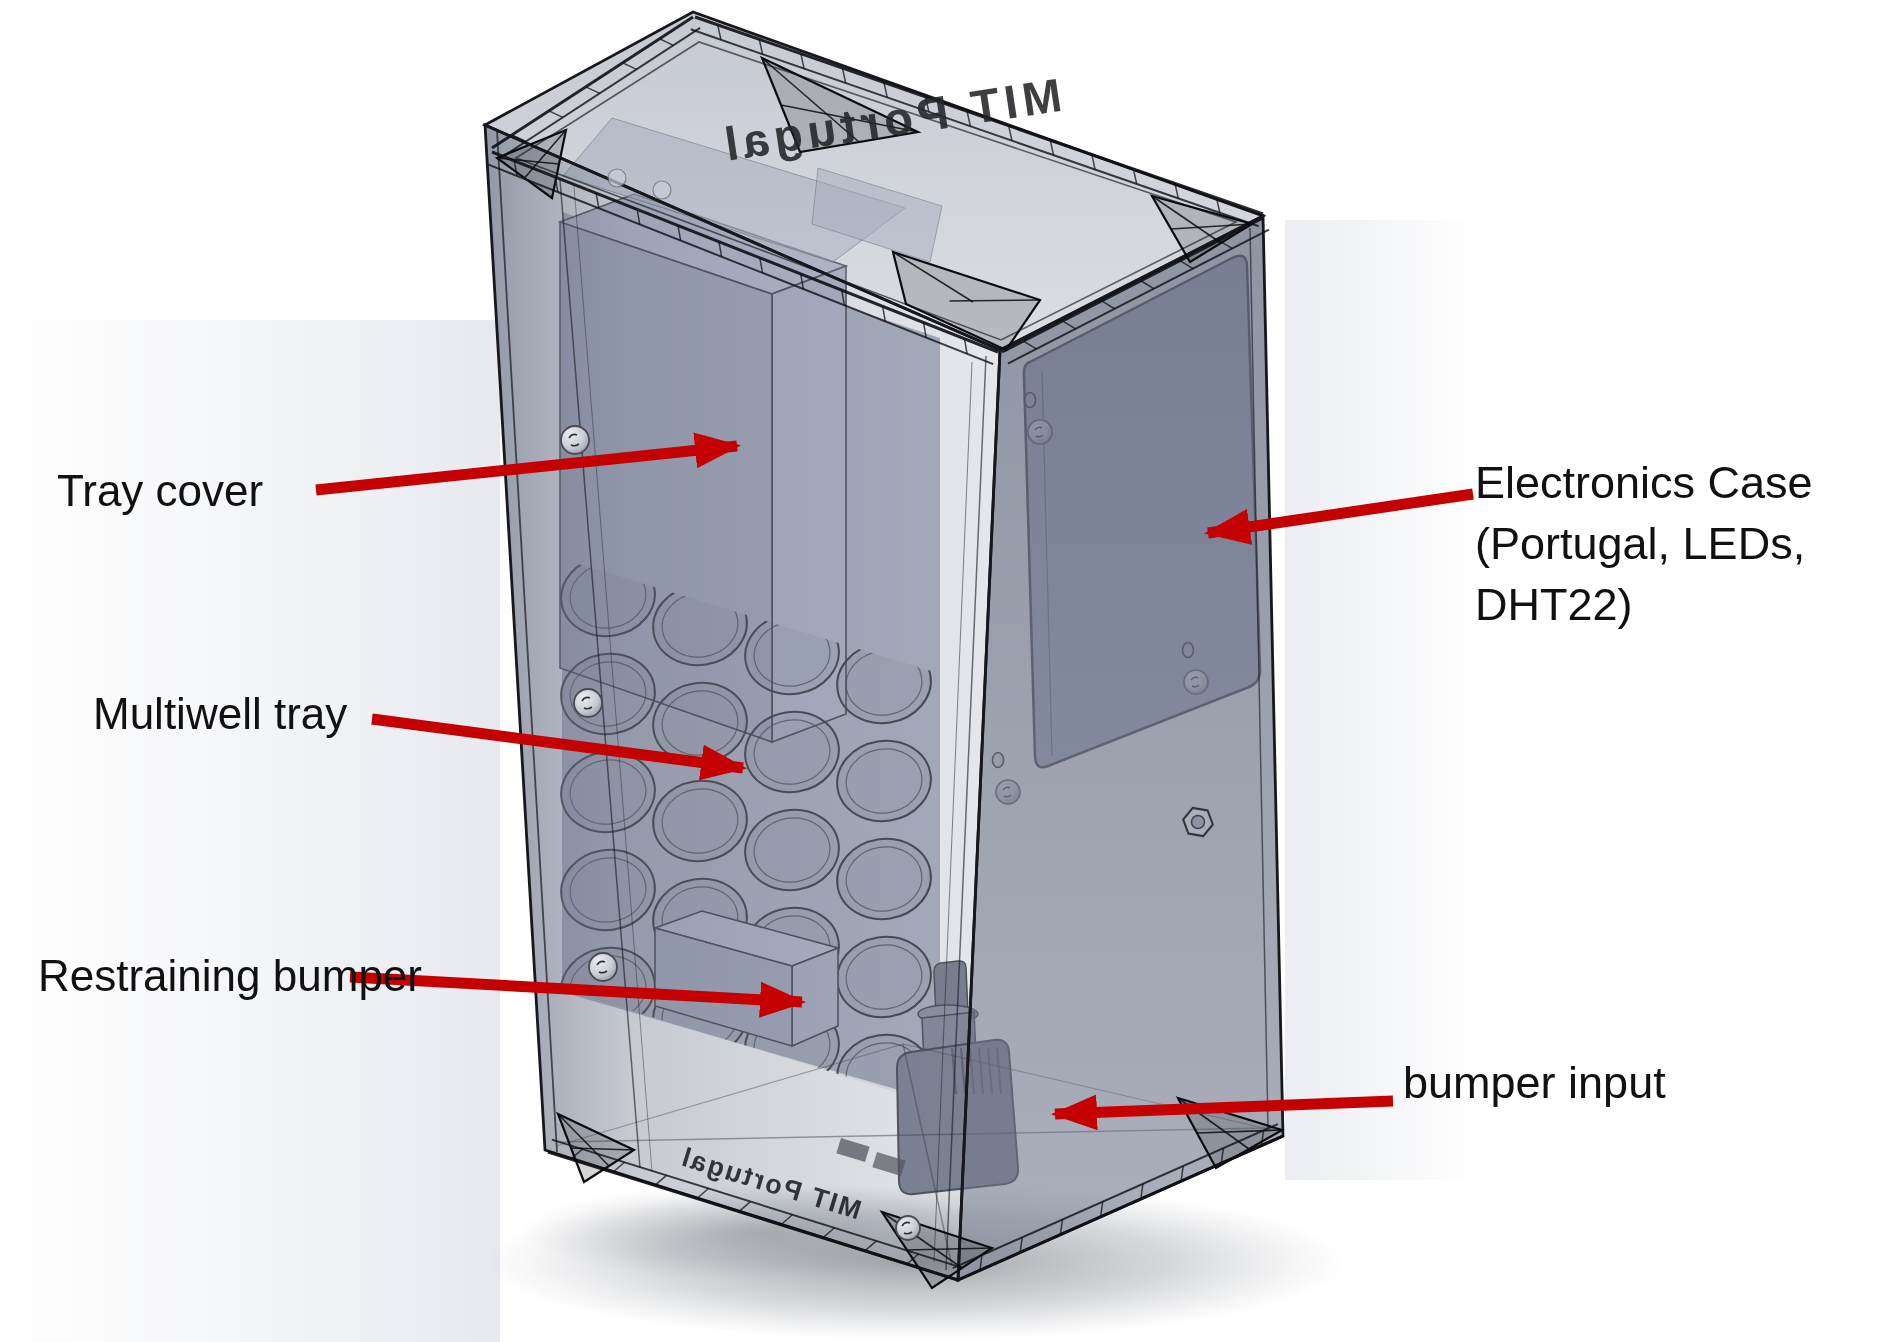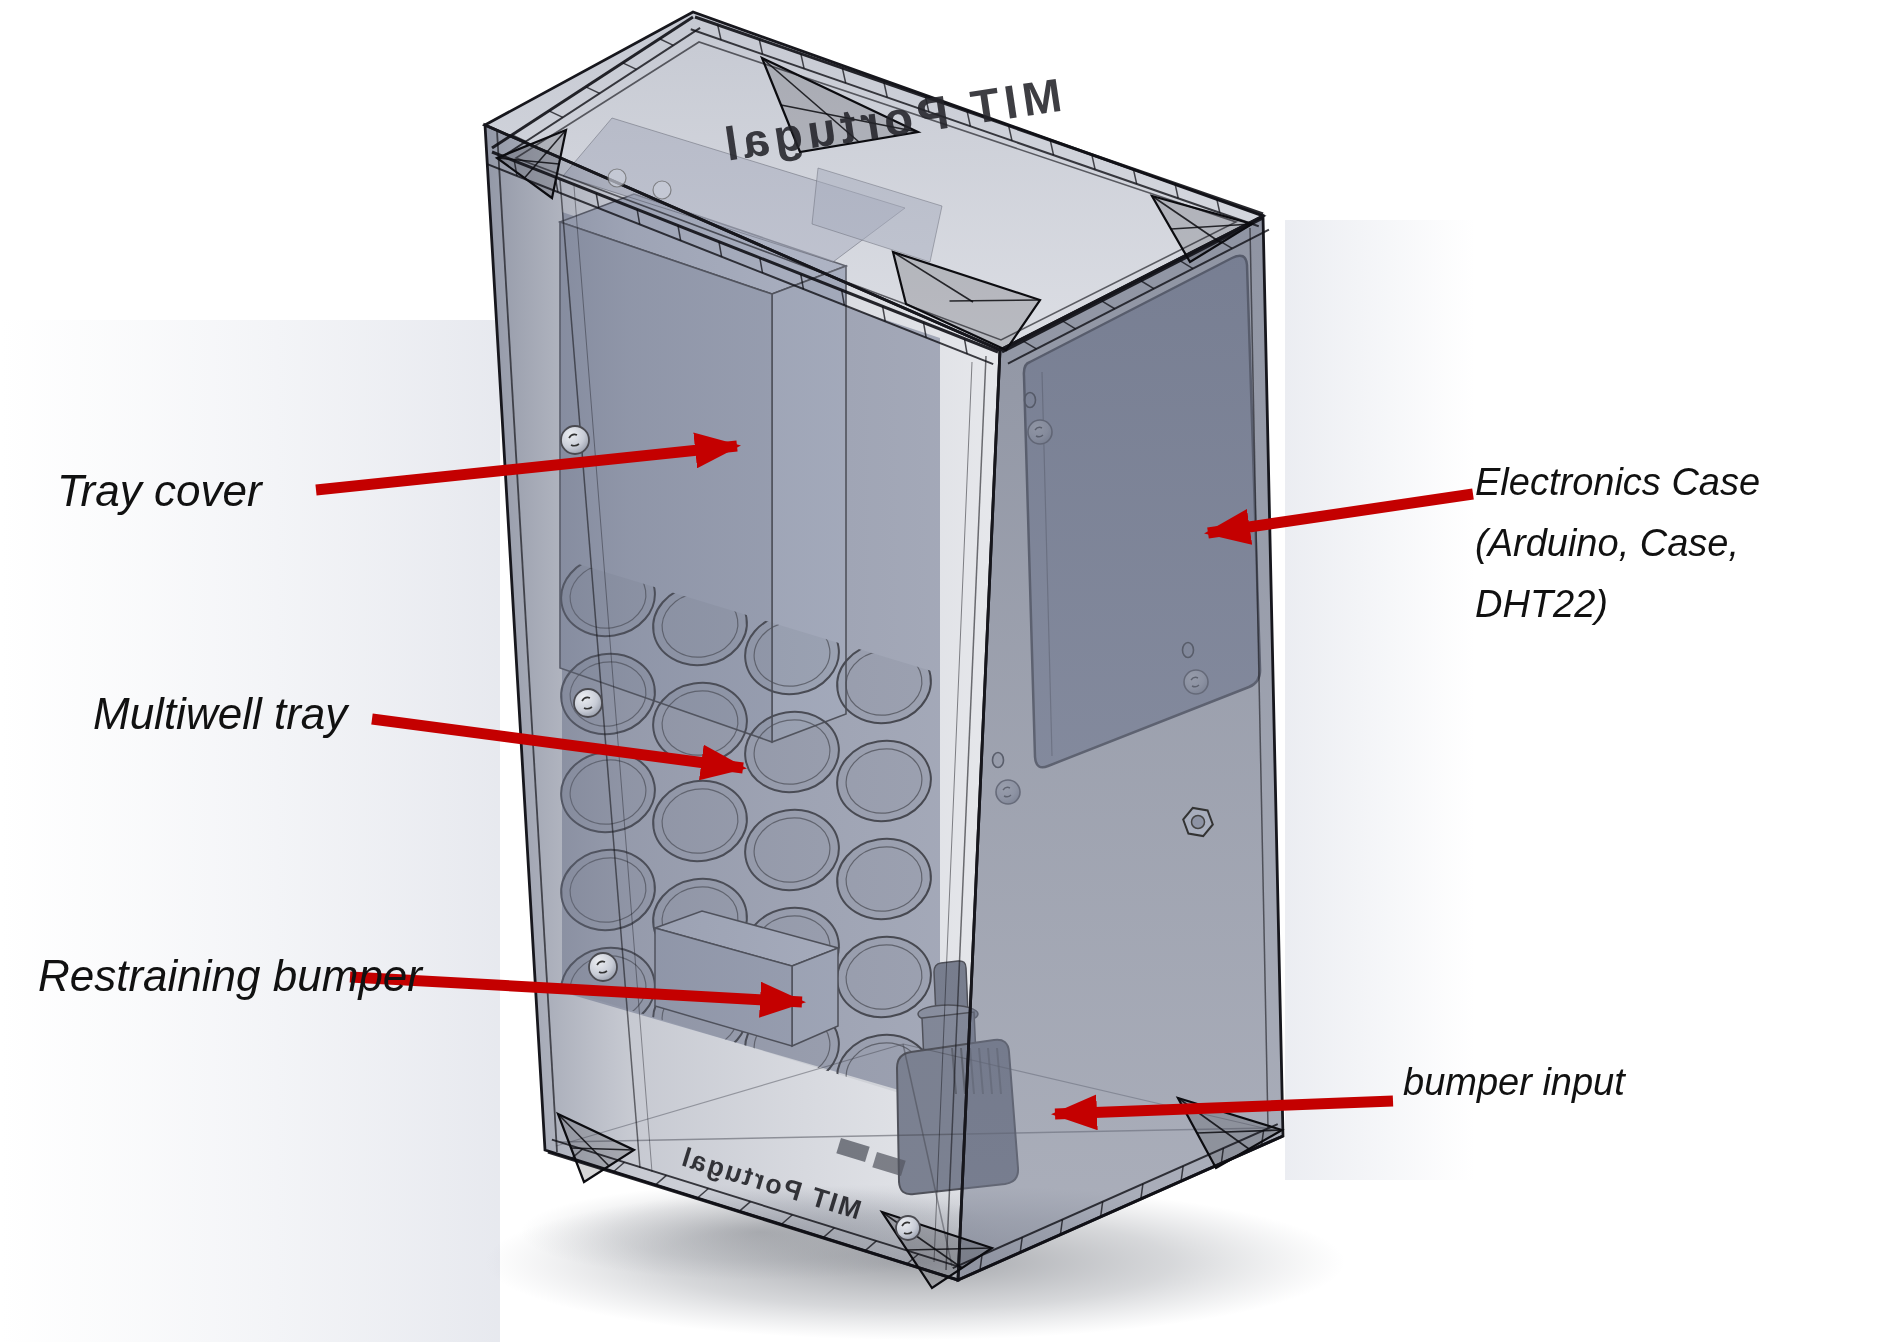--- a/index.html
+++ b/index.html
@@ -10,22 +10,22 @@
     overflow:hidden;
     font-family:"Liberation Sans", sans-serif;
   }
   svg.scene{position:absolute;left:0;top:0;z-index:1;}
   .label{
     position:absolute;z-index:2;
     color:#111111;
     font-size:44px;line-height:1.36;
     white-space:nowrap;
   }
-  .label.right{font-size:38px;line-height:61px;}
-  .label span{display:block;font-style:italic;}
+  .label.right{font-size:45px;line-height:61px;}
+  .label span{display:block;}
 </style>
 </head>
 <body>
 
 <div class="canvas">
 
 <svg class="scene" width="1885" height="1342" viewBox="0 0 1885 1342">
   <defs>
     <linearGradient id="gL" x1="0" y1="0" x2="1" y2="0">
       <stop offset="0" stop-color="rgba(226,229,236,0)"></stop>
@@ -321,20 +321,20 @@
   <span>Tray cover</span>
 </div>
 <div class="label" style="left:93px;top:684px">
   <span>Multiwell tray</span>
 </div>
 <div class="label" style="left:38px;top:946px">
   <span>Restraining bumper</span>
 </div>
 <div class="label right" style="left:1475px;top:452px">
   <span>Electronics Case</span>
-  <span>(Arduino, Case,</span>
+  <span>(Portugal, LEDs,</span>
   <span>DHT22)</span>
 </div>
 <div class="label right" style="left:1403px;top:1052px">
   <span>bumper input</span>
 </div>
 
 </div>
 
 </body></html>

